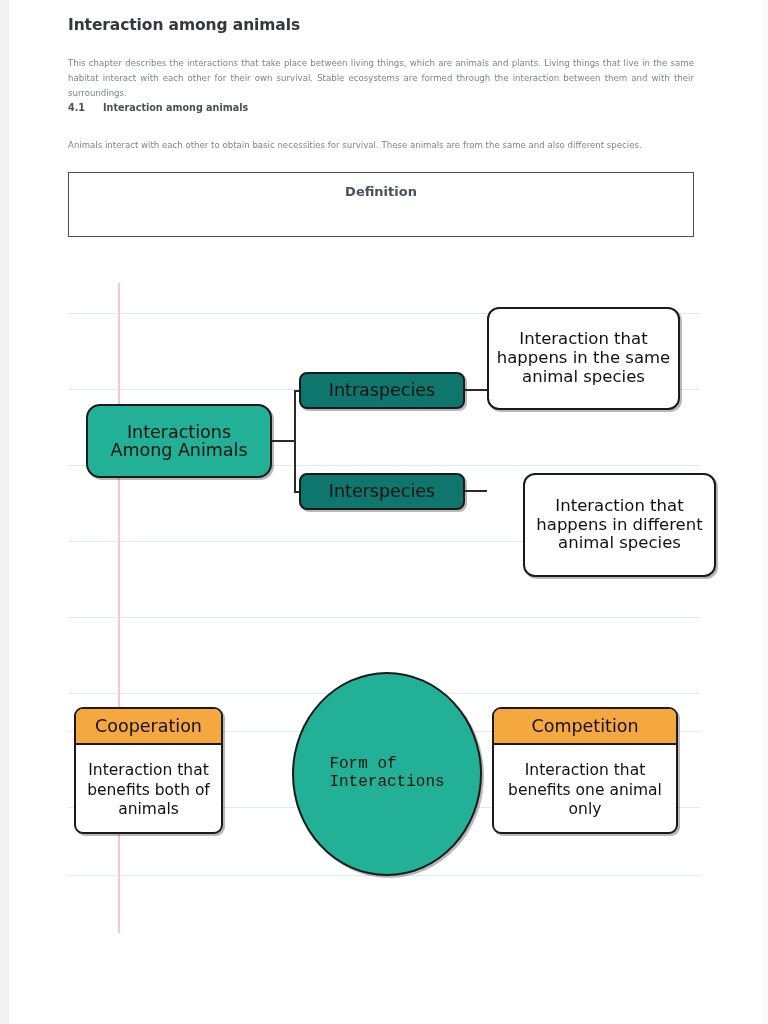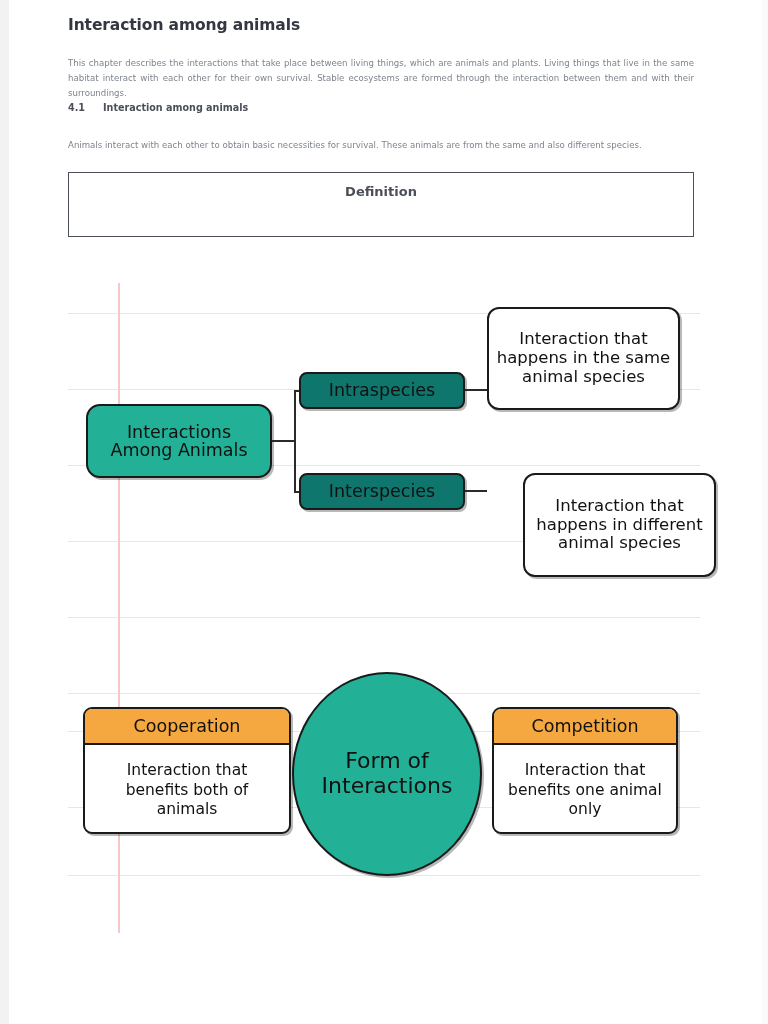--- a/index.html
+++ b/index.html
@@ -175,25 +175,26 @@
     box-sizing: border-box;
   }
   .ellipse {
     position: absolute;
     background: #22b197;
     border: 2.8px solid #1a1a1a;
     border-radius: 50%;
     display: flex;
     align-items: center;
     justify-content: center;
-    text-align: center;
-    font-size: 22px;
+    text-align: left;
+    font-size: 16px;
     line-height: 1.12;
     color: #111111;
     box-shadow: 2px 2px 0 rgba(20,20,20,0.30);
+    font-family: Liberation Mono, monospace;
   }
 </style>
 </head>
 <body>
 
 <div id="page">
 
   <div class="page-edge-left"></div>
   <div class="page-edge-right"></div>
 
@@ -253,21 +254,21 @@
     <div class="node node-white" style="left:419px; top:24px; width:193px; height:103px; border-radius:12px; font-size:16.5px; line-height:1.14; padding:0 6px;">
       <span>Interaction that happens in the same animal species</span>
     </div>
 
     <div class="connector" style="left:397px; top:207px; width:22px; height:2.4px;"></div>
 
     <div class="node node-white" style="left:419px; top:190px; width:193px; height:104px; border-radius:12px; font-size:16.5px; line-height:1.14; padding:0 6px;margin-left:36px;">
       <span>Interaction that happens in different animal species</span>
     </div>
 
-    <div class="card" style="left:15px; top:424px; width:208px; height:127px;">
+    <div class="card" style="left:6px; top:424px; width:149px; height:127px;">
       <div class="card-head">Cooperation</div>
       <div class="card-body">Interaction that benefits both of animals</div>
     </div>
 
     <div class="ellipse" style="left:224px; top:389px; width:186px; height:200px;">
       <span>
         <span>Form of</span><br>
         <span>Interactions</span>
       </span>
     </div>

